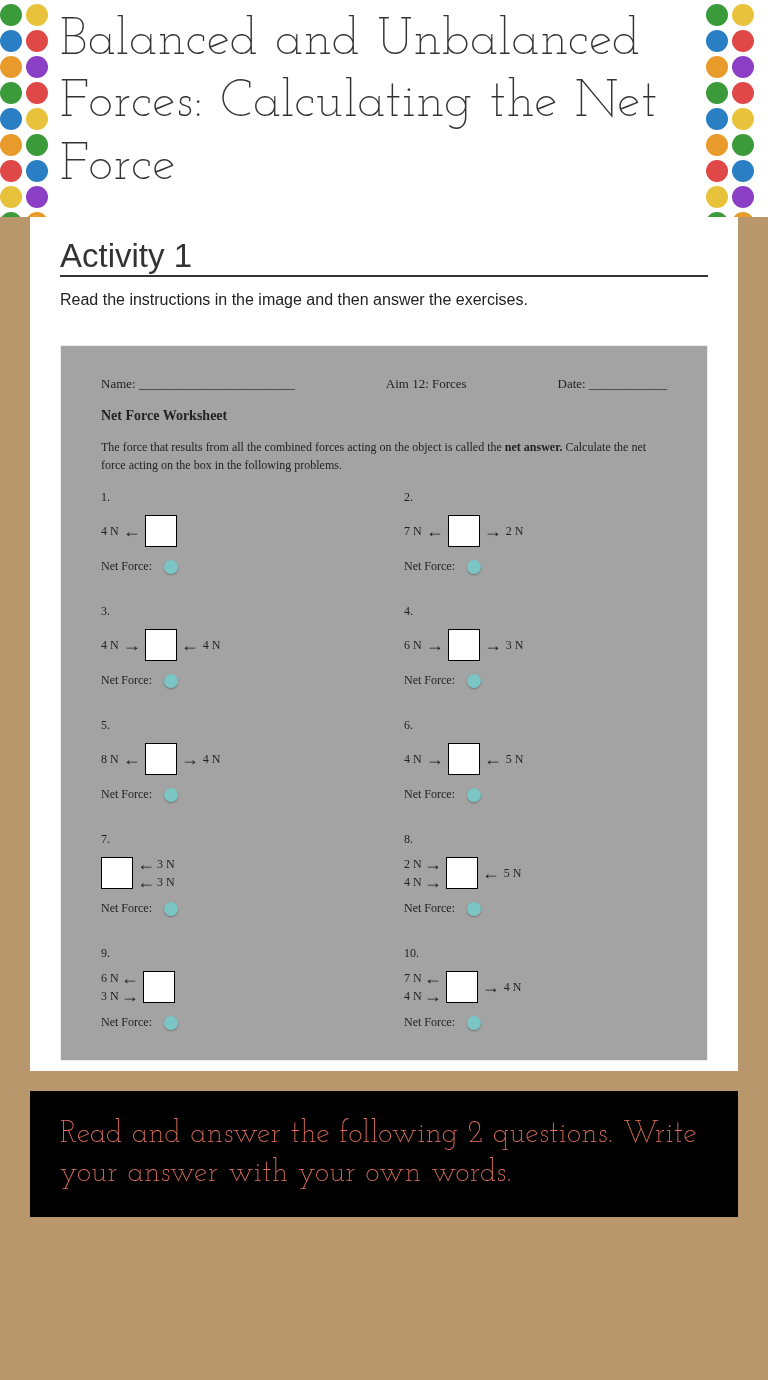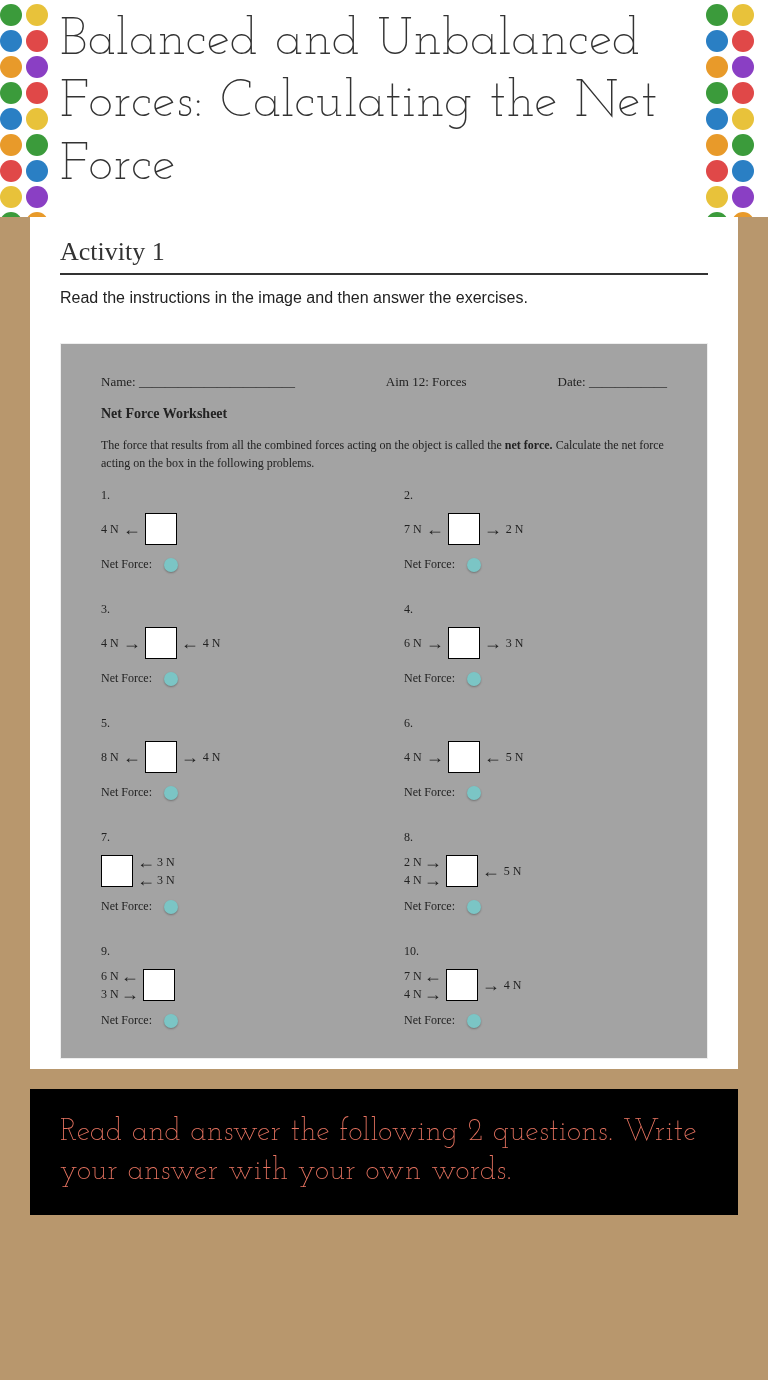--- a/index.html
+++ b/index.html
@@ -4,21 +4,21 @@
 <style>
 *{margin:0;padding:0;box-sizing:border-box}
 body{width:768px;font-family:Georgia,serif;background:#b8976d}
 .hdr{background:#fff;padding:10px 60px 20px;text-align:left;position:relative;overflow:hidden}
 .hdr h1{font-family:"Josefin Slab",Georgia,serif;font-weight:300;font-size:52px;line-height:1.2;color:#333;letter-spacing:1px}
 .dots{position:absolute;top:0;bottom:0;width:70px;display:flex;flex-wrap:wrap;align-content:flex-start;gap:4px;padding:4px}
 .dots.l{left:-4px}
 .dots.r{right:-4px}
 .dot{width:22px;height:22px;border-radius:50%;display:inline-block}
 .card{background:#fff;margin:0 30px;padding:20px 30px 10px}
-.act{font-family:Liberation Serif, serif;font-size:26px;font-weight:300;color:#333;border-bottom:2px solid #333;padding-bottom:6px;margin-bottom:14px}
+.act{font-family:Liberation Sans, sans-serif;font-size:33px;font-weight:300;color:#333;border-bottom:2px solid #333;margin-bottom:14px}
 .inst{font-family:Helvetica,Arial,sans-serif;font-size:16px;color:#222;margin-bottom:36px}
 .ws{background:#a3a3a3;border:1px solid #eee;padding:30px 40px;font-family:"Times New Roman",serif;font-size:13px;color:#222}
 .wtop{display:flex;justify-content:space-between;margin-bottom:16px}
 .wtitle{font-weight:bold;font-size:14px;margin-bottom:14px}
 .wp{font-size:12px;line-height:1.5;margin-bottom:10px}
 .probs{display:grid;grid-template-columns:1fr 1fr;gap:30px 40px;margin-top:16px}
 .prob .n{font-size:12px;margin-bottom:6px}
 .dia{display:flex;align-items:center;gap:4px;height:40px;margin-bottom:8px;font-size:12px}
 .box{width:32px;height:32px;border:1.5px solid #000;background:#fff}
 .ar{font-size:18px;line-height:1}
@@ -83,21 +83,21 @@
   <div class="inst">Read the instructions in the image and then answer the exercises.</div>
 
   <div class="ws">
     <div class="wtop">
       <span>Name: ________________________</span>
       <span>Aim 12: Forces</span>
       <span>Date: ____________</span>
     </div>
     <div class="wtitle">Net Force Worksheet</div>
     <p class="wp">
-      <span>The force that results from all the combined forces acting on the object is called the </span><b>net force.</b><span> Calculate the net force acting on the box in the following problems.</span>
+      <span>The force that results from all the combined forces acting on the object is called the </span><b>net answer.</b><span> Calculate the net force acting on the box in the following problems.</span>
     </p>
     <div class="probs" id="probs">
         <div class="prob">
           <div class="n">1.</div>
           <div class="dia">
             <span>4 N</span>
             <span class="ar">←</span>
             <span class="box"></span>
           </div>
           <div class="nf">

